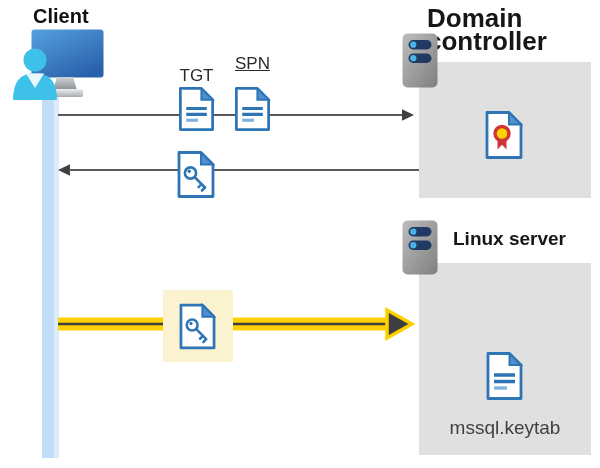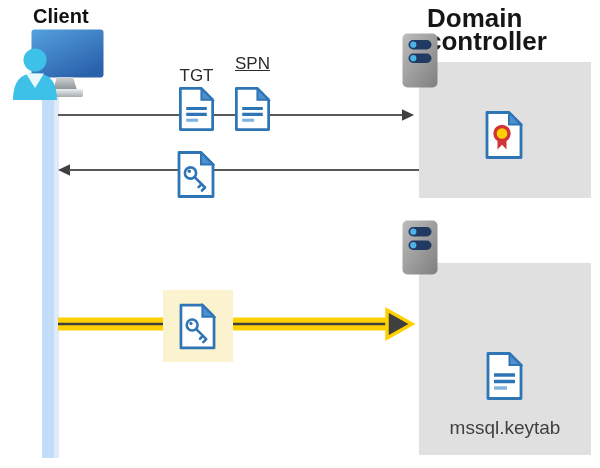--- a/index.html
+++ b/index.html
@@ -151,20 +151,21 @@
   </div>
   <div class="abs icon cert-icon">
     <svg width="38" height="48" viewBox="0 0 38 48">
       <path d="M2 1.5 H24 L36 13.5 V46.5 H2 Z" fill="#fff" stroke="#2e75b6" stroke-width="2.8" stroke-linejoin="round"></path>
       <path d="M24 1.5 V13.5 H36 Z" fill="#4f90d0" stroke="#2e75b6" stroke-width="2"></path>
       <polygon points="12.5,27 12.5,38.5 17,33.8 21.5,38.5 21.5,27" fill="#d13438"></polygon>
       <circle cx="17" cy="22.5" r="7" fill="#ffd100" stroke="#d13438" stroke-width="3.4"></circle>
     </svg>
   </div>
 
+  <div class="abs linux-label">Linux server</div>
   <div class="abs icon linux-server-icon">
     <svg width="36" height="55" viewBox="0 0 36 55">
       <defs>
         <linearGradient id="srv2" x1="0" y1="0" x2="1" y2="1">
           <stop offset="0" stop-color="#bdbdbd"></stop>
             <stop offset="1" stop-color="#7f7f7f"></stop>
         </linearGradient>
       </defs>
       <rect x="0.5" y="0.5" width="35" height="54" rx="5" fill="url(#srv2)"></rect>
       <rect x="6.5" y="7" width="23" height="9.5" rx="4.7" fill="#203a64"></rect>

